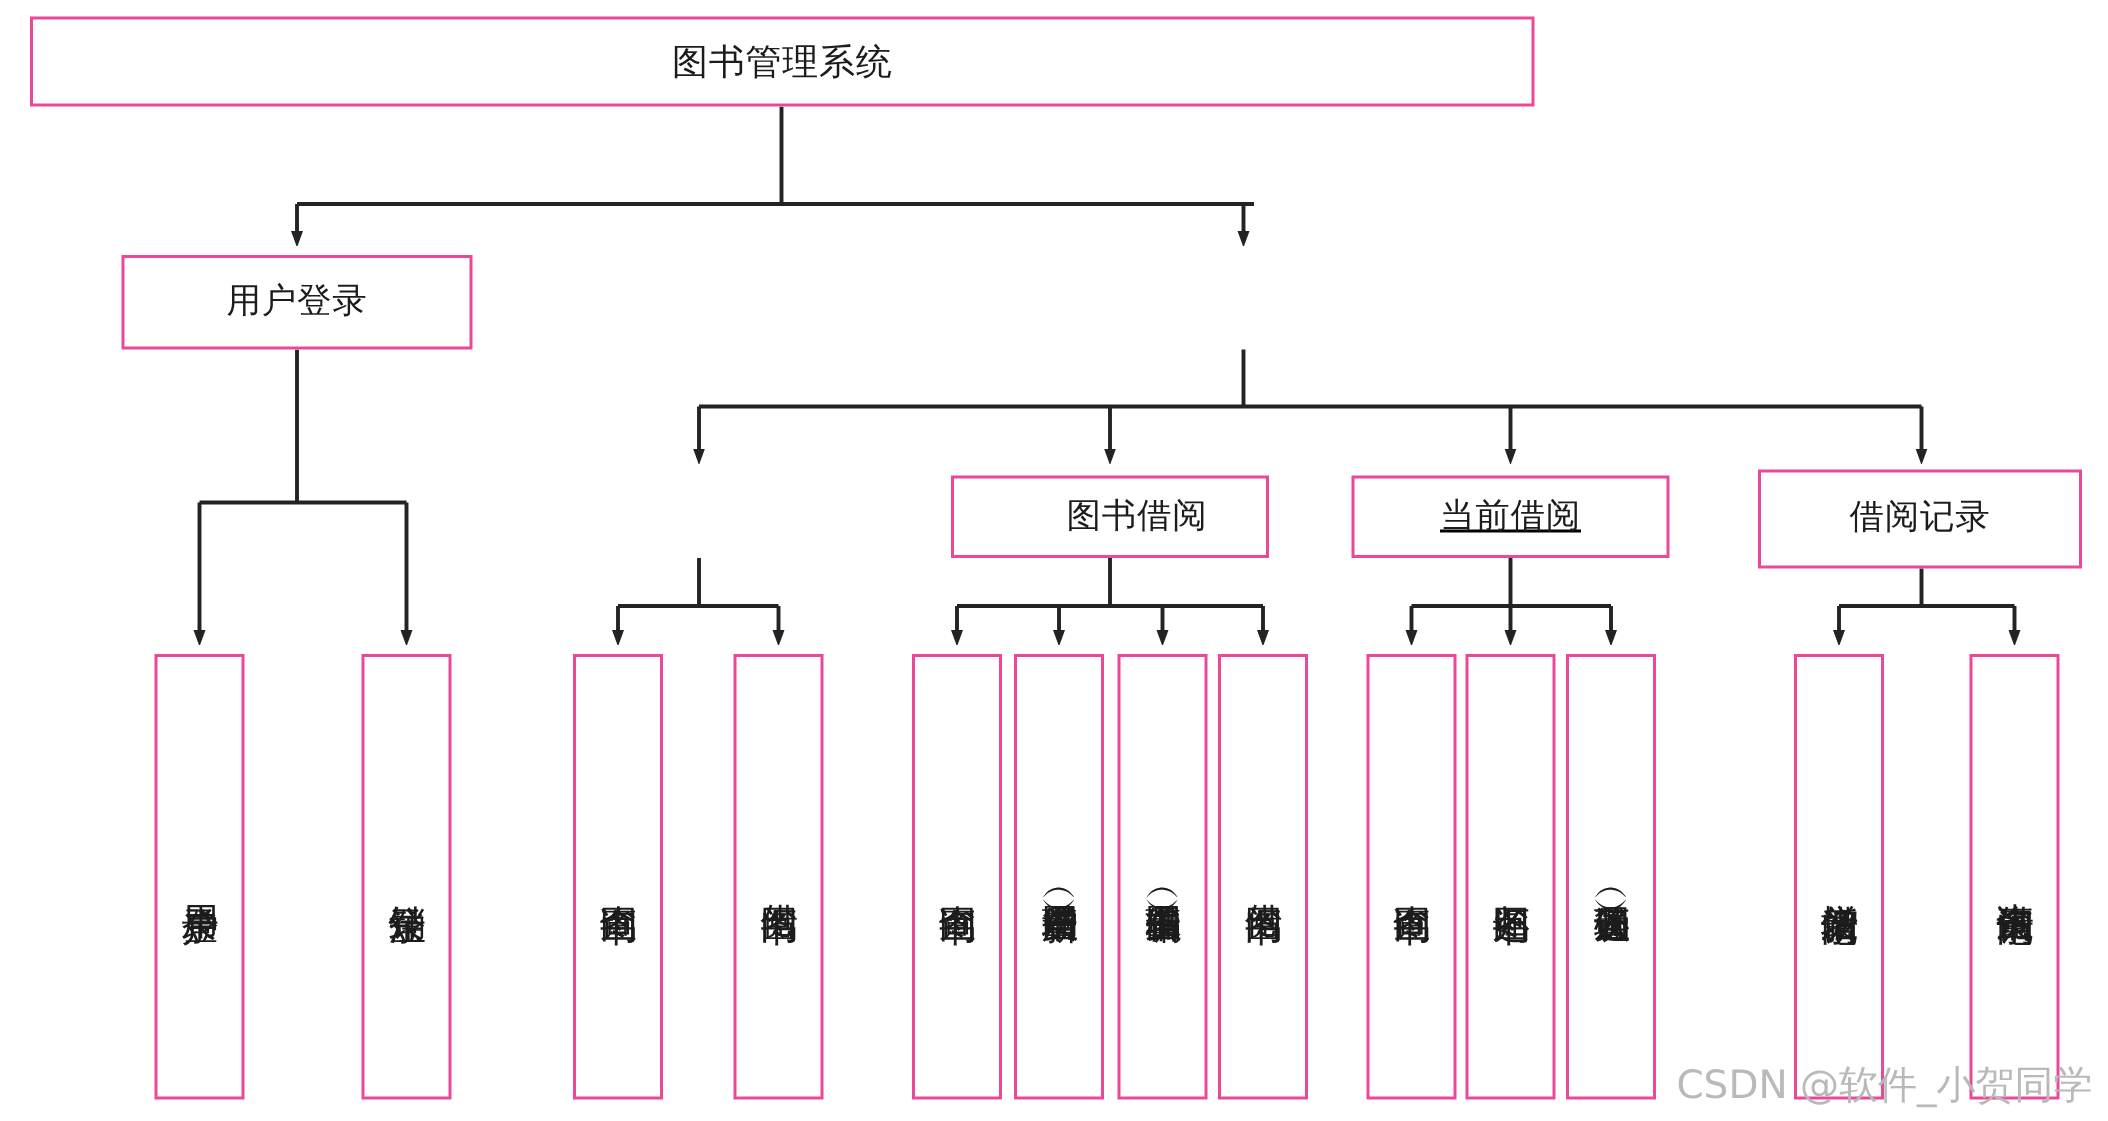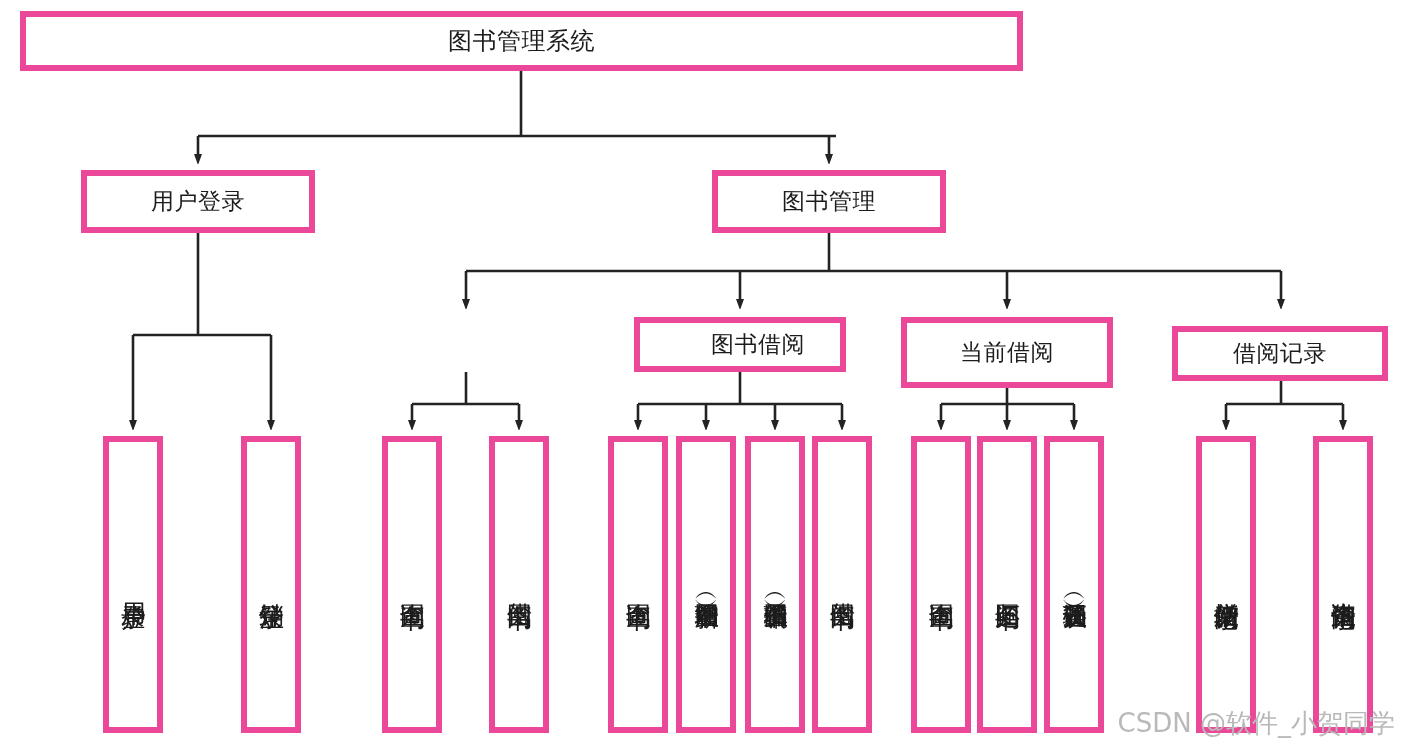--- a/index.html
+++ b/index.html
@@ -23,21 +23,21 @@
     position: absolute;
     left: 0;
     top: 0;
     width: 1405px;
     height: 747px;
   }
   .node {
     position: absolute;
     box-sizing: border-box;
     background: #ffffff;
-    border: 6px solid #ec4899;
+    border: 2px solid #ec4899;
     display: flex;
     align-items: center;
     justify-content: center;
     z-index: 2;
   }
   .node-label {
     color: #1c1c1c;
     text-align: center;
     line-height: 1.12;
     letter-spacing: 0.5px;
@@ -133,31 +133,28 @@
     </g>
   </svg>
 
   <div class="node h-node root" style="left:20px; top:11px; width:1003px; height:60px;">
     <span class="node-label">图书管理系统</span>
   </div>
 
   <div class="node h-node" style="left:81px; top:170px; width:234px; height:63px;">
     <span class="node-label">用户登录</span>
   </div>
-  <div class="node h-node" style="left:712px; top:170px; width:234px; height:63px;">
-    <span class="node-label">图书管理</span>
-  </div>
 
   <div class="node h-node" style="left:634px; top:317px; width:212px; height:55px;padding-left:36px;">
     <span class="node-label">图书借阅</span>
   </div>
-  <div class="node h-node" style="left:901px; top:317px; width:212px; height:71px;">
+  <div class="node h-node" style="left:901px; top:317px; width:212px; height:55px;text-decoration:underline;">
     <span class="node-label">当前借阅</span>
   </div>
-  <div class="node h-node" style="left:1172px; top:326px; width:216px; height:55px;">
+  <div class="node h-node" style="left:1172px; top:313px; width:216px; height:66px;">
     <span class="node-label">借阅记录</span>
   </div>
 
   <div class="node v-node" style="left:103px; top:436px; width:60px; height:297px;">
     <span class="node-label">用户登录</span>
   </div>
   <div class="node v-node" style="left:241px; top:436px; width:60px; height:297px;">
     <span class="node-label">注销登录</span>
   </div>
 

